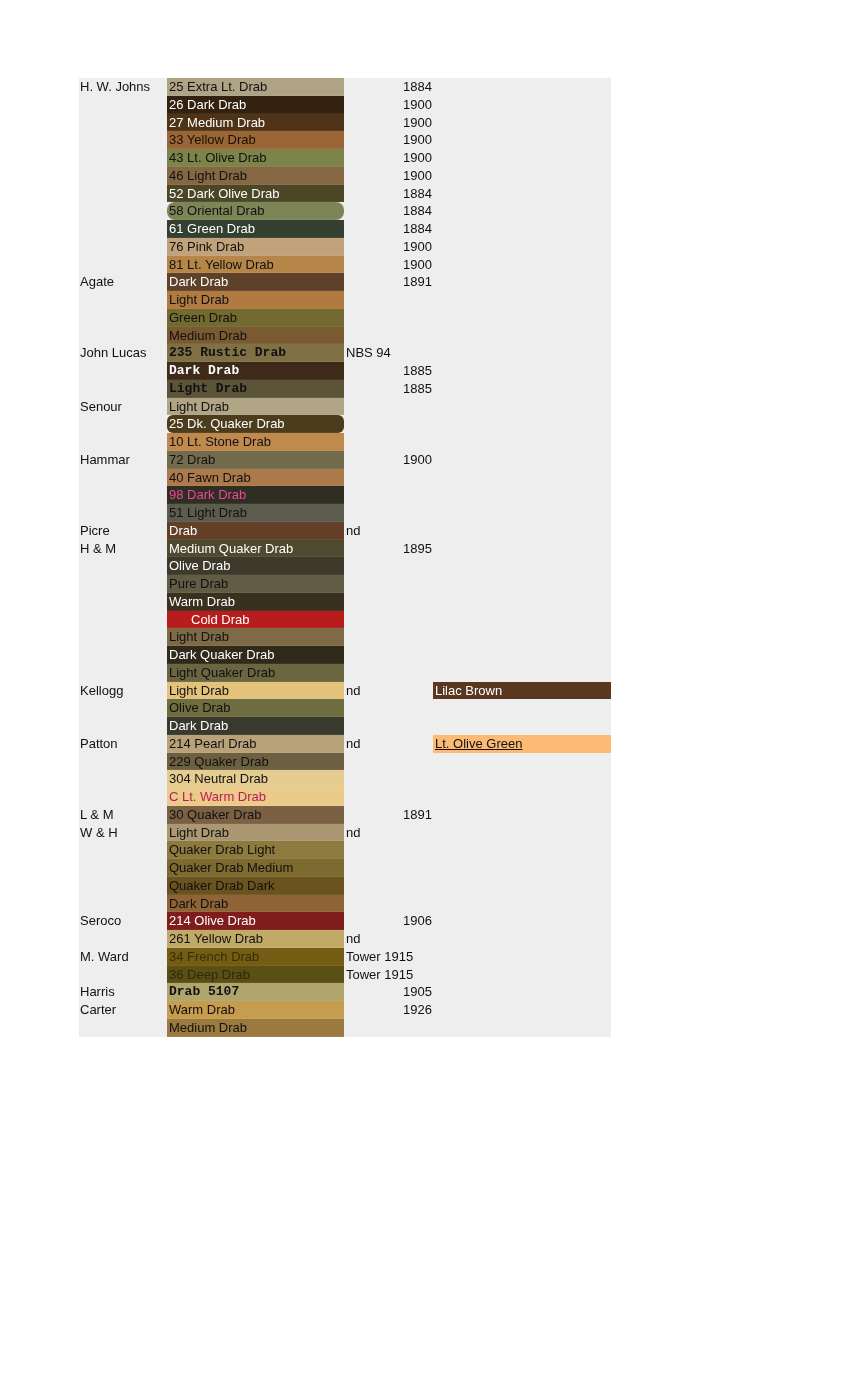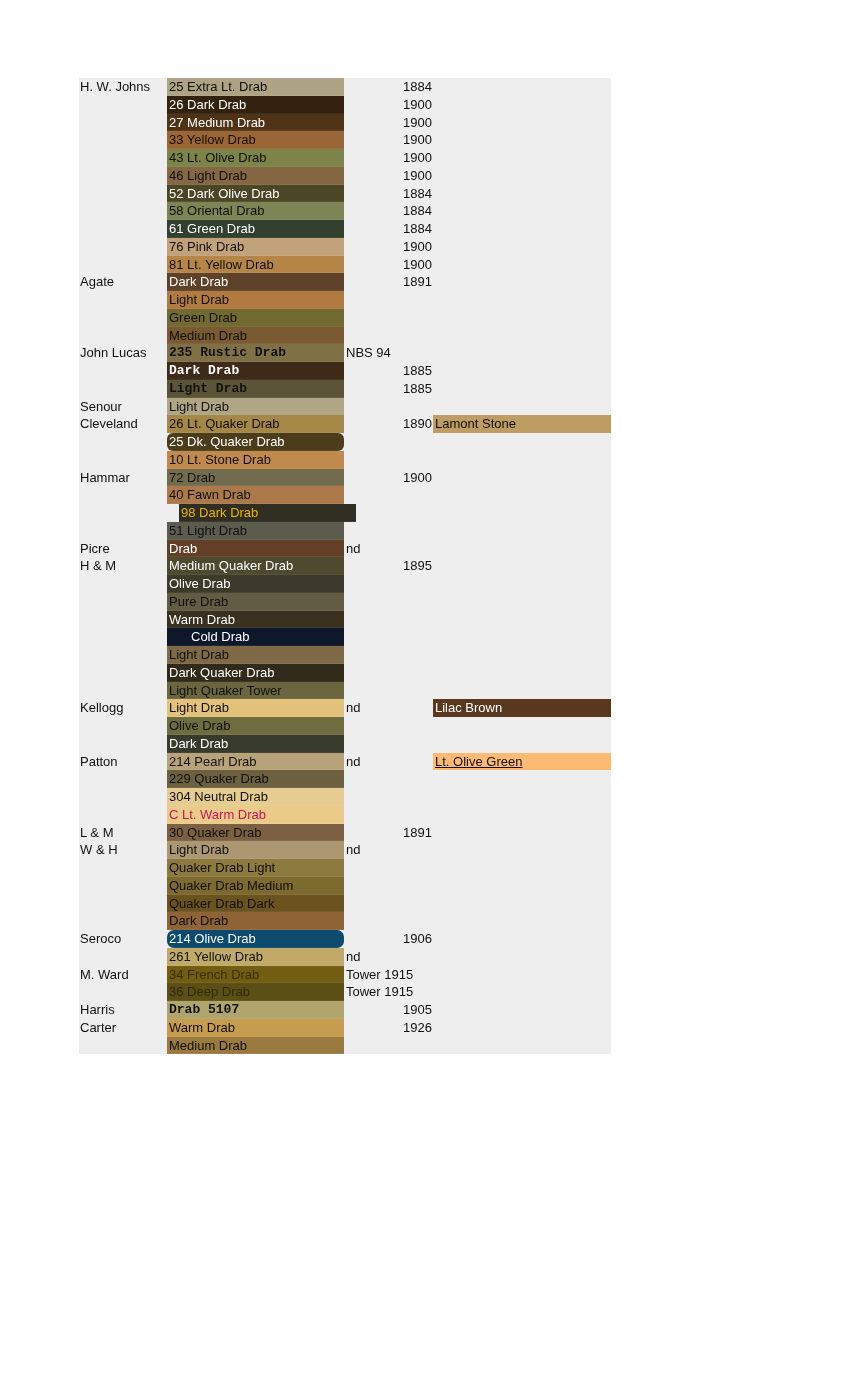--- a/index.html
+++ b/index.html
@@ -56,21 +56,21 @@
       <span class="year">1900</span>
     </div>
     <div class="row">
       <span class="maker"></span>
       <span class="swatch" style="background: rgb(75, 70, 37); color: rgb(255, 255, 255);">52 Dark Olive Drab</span>
       <span class="note"></span>
       <span class="year">1884</span>
     </div>
     <div class="row">
       <span class="maker"></span>
-      <span class="swatch" style="background: rgb(125, 132, 86); color: rgb(17, 17, 17);">58 Oriental Drab</span>
+      <span class="swatch" style="background: rgb(125, 132, 86); color: rgb(17, 17, 17); border-radius: 8px;">58 Oriental Drab</span>
       <span class="note"></span>
       <span class="year">1884</span>
     </div>
     <div class="row">
       <span class="maker"></span>
       <span class="swatch" style="background: rgb(51, 64, 47); color: rgb(255, 255, 255);">61 Green Drab</span>
       <span class="note"></span>
       <span class="year">1884</span>
     </div>
     <div class="row">
@@ -127,27 +127,20 @@
       <span class="note"></span>
       <span class="year">1885</span>
     </div>
     <div class="row">
       <span class="maker">Senour</span>
       <span class="swatch" style="background: rgb(176, 166, 133); color: rgb(17, 17, 17);">Light Drab</span>
       <span class="note"></span>
       <span class="year"></span>
     </div>
     <div class="row">
-      <span class="maker">Cleveland</span>
-      <span class="swatch" style="background: rgb(163, 136, 71); color: rgb(17, 17, 17);">26 Lt. Quaker Drab</span>
-      <span class="note"></span>
-      <span class="year">1890</span>
-      <span class="extra" style="background: rgb(189, 157, 100); color: rgb(17, 17, 17);">Lamont Stone</span>
-    </div>
-    <div class="row">
       <span class="maker"></span>
       <span class="swatch" style="background: rgb(75, 61, 28); color: rgb(255, 255, 255); border-radius: 6px;">25 Dk. Quaker Drab</span>
       <span class="note"></span>
       <span class="year"></span>
     </div>
     <div class="row">
       <span class="maker"></span>
       <span class="swatch" style="background: rgb(192, 138, 79); color: rgb(17, 17, 17);">10 Lt. Stone Drab</span>
       <span class="note"></span>
       <span class="year"></span>
@@ -159,21 +152,21 @@
       <span class="year">1900</span>
     </div>
     <div class="row">
       <span class="maker"></span>
       <span class="swatch" style="background: rgb(172, 122, 74); color: rgb(17, 17, 17);">40 Fawn Drab</span>
       <span class="note"></span>
       <span class="year"></span>
     </div>
     <div class="row">
       <span class="maker"></span>
-      <span class="swatch" style="background: rgb(48, 46, 34); color: #eab308; margin-left: 12px;">98 Dark Drab</span>
+      <span class="swatch" style="background: rgb(48, 46, 34); color: #ec4899;">98 Dark Drab</span>
       <span class="note"></span>
       <span class="year"></span>
     </div>
     <div class="row">
       <span class="maker"></span>
       <span class="swatch" style="background: rgb(92, 92, 78); color: rgb(17, 17, 17);">51 Light Drab</span>
       <span class="note"></span>
       <span class="year"></span>
     </div>
     <div class="row">
@@ -201,39 +194,39 @@
       <span class="year"></span>
     </div>
     <div class="row">
       <span class="maker"></span>
       <span class="swatch" style="background: rgb(58, 48, 32); color: rgb(255, 255, 255);">Warm Drab</span>
       <span class="note"></span>
       <span class="year"></span>
     </div>
     <div class="row">
       <span class="maker"></span>
-      <span class="swatch" style="background: #0f172a; color: rgb(255, 255, 255); padding-left: 24px;">Cold Drab</span>
+      <span class="swatch" style="background: #b91c1c; color: rgb(255, 255, 255); padding-left: 24px;">Cold Drab</span>
       <span class="note"></span>
       <span class="year"></span>
     </div>
     <div class="row">
       <span class="maker"></span>
       <span class="swatch" style="background: rgb(127, 106, 71); color: rgb(17, 17, 17);">Light Drab</span>
       <span class="note"></span>
       <span class="year"></span>
     </div>
     <div class="row">
       <span class="maker"></span>
       <span class="swatch" style="background: rgb(48, 42, 26); color: rgb(255, 255, 255);">Dark Quaker Drab</span>
       <span class="note"></span>
       <span class="year"></span>
     </div>
     <div class="row">
       <span class="maker"></span>
-      <span class="swatch" style="background: rgb(107, 101, 64); color: rgb(17, 17, 17);">Light Quaker Tower</span>
+      <span class="swatch" style="background: rgb(107, 101, 64); color: rgb(17, 17, 17);">Light Quaker Drab</span>
       <span class="note"></span>
       <span class="year"></span>
     </div>
     <div class="row">
       <span class="maker">Kellogg</span>
       <span class="swatch" style="background: rgb(227, 194, 123); color: rgb(17, 17, 17);">Light Drab</span>
       <span class="note">nd</span>
       <span class="year"></span>
       <span class="extra" style="background: rgb(90, 56, 32); color: rgb(255, 255, 255);">Lilac Brown</span>
     </div>
@@ -305,21 +298,21 @@
       <span class="year"></span>
     </div>
     <div class="row">
       <span class="maker"></span>
       <span class="swatch" style="background: rgb(142, 100, 55); color: rgb(17, 17, 17);">Dark Drab</span>
       <span class="note"></span>
       <span class="year"></span>
     </div>
     <div class="row">
       <span class="maker">Seroco</span>
-      <span class="swatch" style="background: #0c4a6e; color: rgb(255, 255, 255); border-radius: 7px;">214 Olive Drab</span>
+      <span class="swatch" style="background: #7f1d1d; color: rgb(255, 255, 255);">214 Olive Drab</span>
       <span class="note"></span>
       <span class="year">1906</span>
     </div>
     <div class="row">
       <span class="maker"></span>
       <span class="swatch" style="background: rgb(193, 170, 104); color: rgb(17, 17, 17);">261 Yellow Drab</span>
       <span class="note">nd</span>
       <span class="year"></span>
     </div>
     <div class="row">

